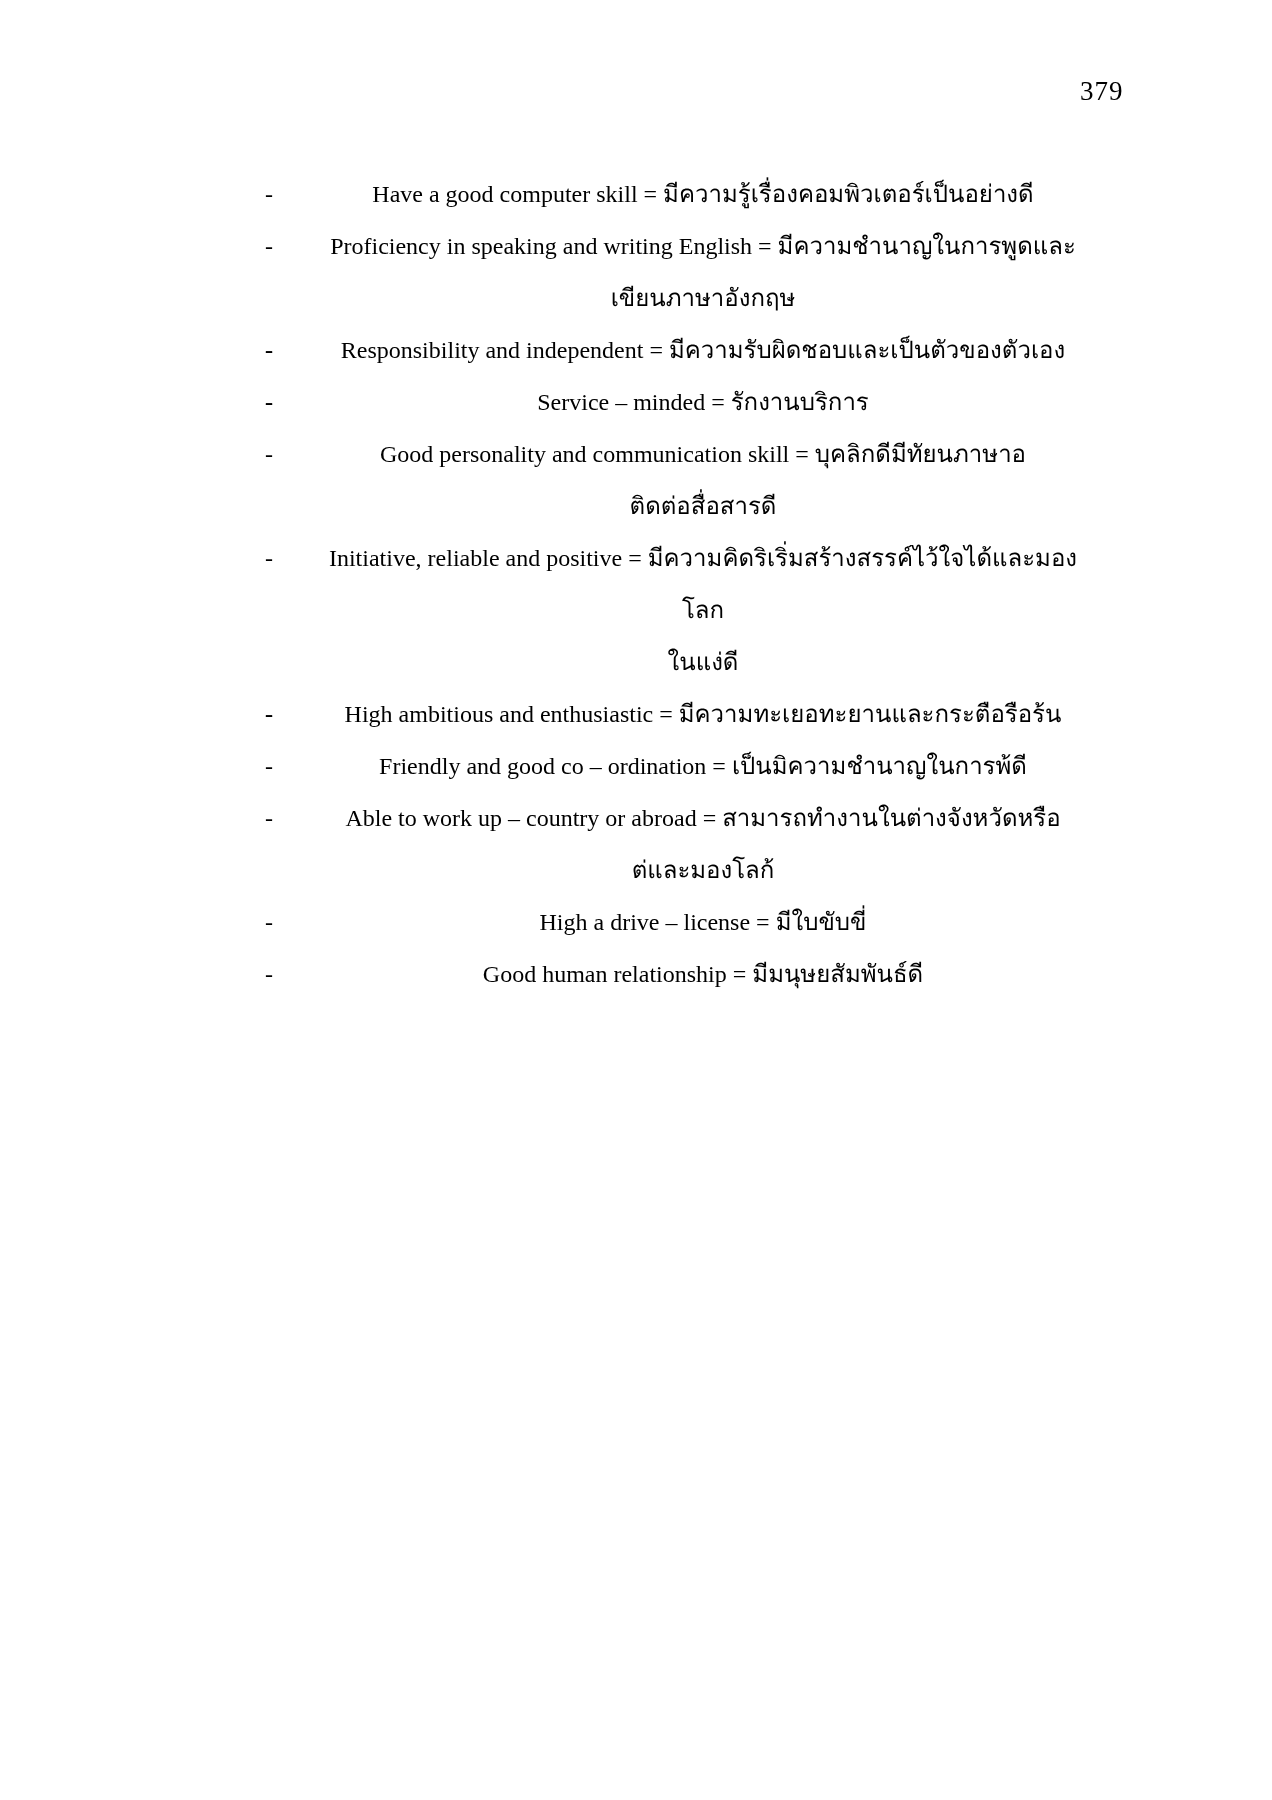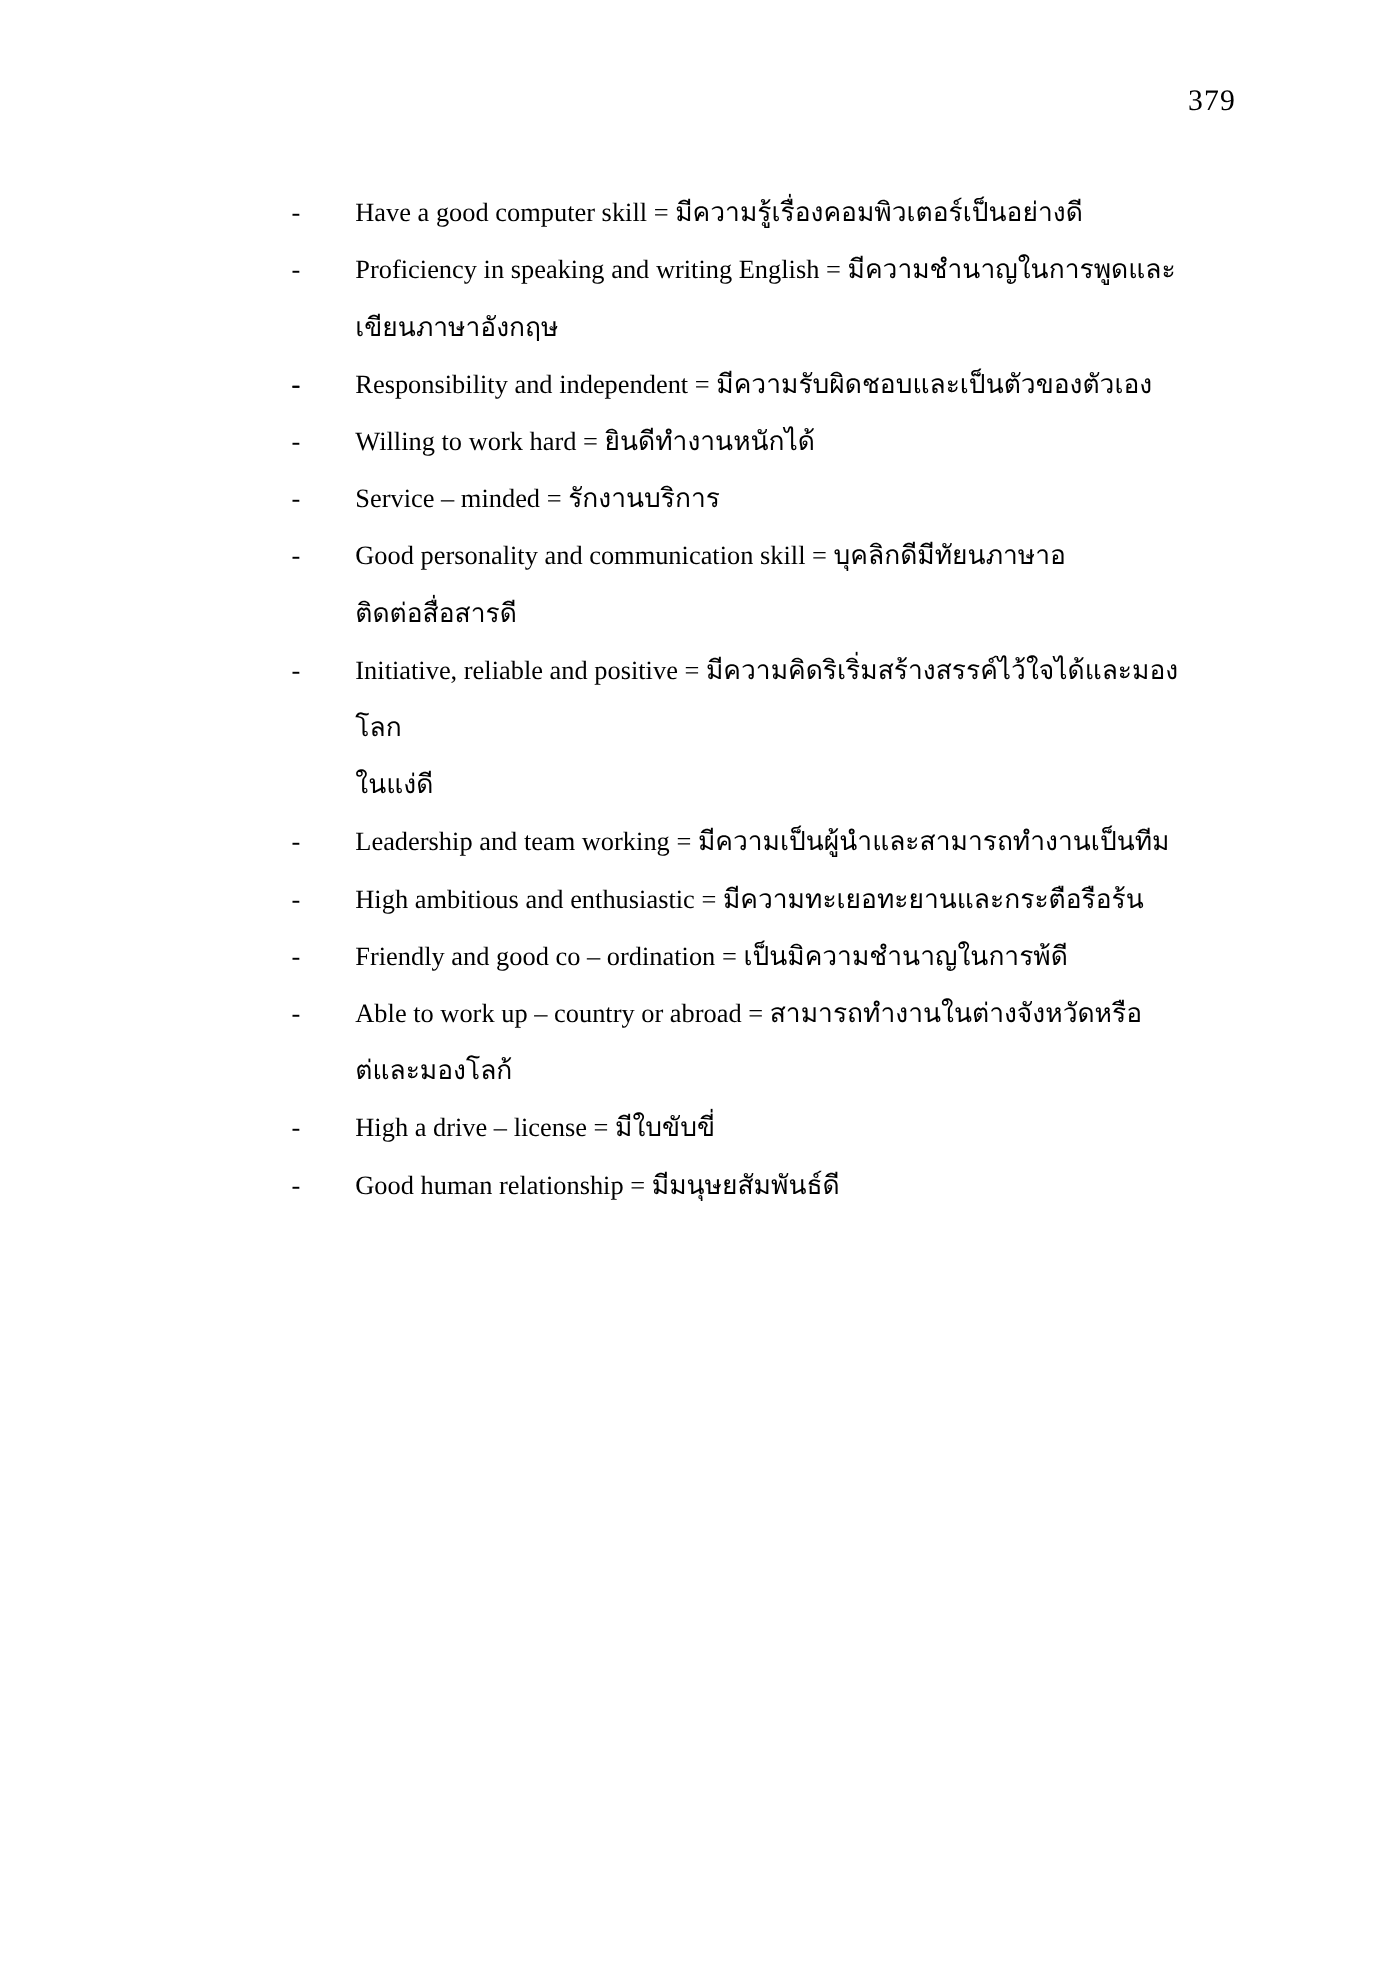--- a/index.html
+++ b/index.html
@@ -1,15 +1,15 @@
 <!DOCTYPE html>
 <html><head>
 <meta charset="utf-8">
 <style>
-  * { margin: 0; padding: 0; box-sizing: border-box; }
+  * { margin: 0; padding: 0; box-sizing: border-box; text-align: center; }
   html, body {
     width: 1272px;
     background: #ffffff;
     font-family: "Liberation Serif", "DejaVu Serif", serif;
     color: #000000;
   }
   .page {
     position: relative;
     width: 1272px;
     height: 1800px;
@@ -65,39 +65,37 @@
     </li>
     <li class="phrase-item">
       <span class="bullet">-</span>
     </li>
     <li class="phrase-item">
       <span class="bullet">-</span>
       <span class="item-text">Responsibility and independent = มีความรับผิดชอบและเป็นตัวของตัวเอง</span>
     </li>
     <li class="phrase-item">
       <span class="bullet">-</span>
-      <span class="item-text">Willing to work hard = ยินดีทำงานหนักได้</span>
     </li>
     <li class="phrase-item">
       <span class="bullet">-</span>
       <span class="item-text">Service – minded = รักงานบริการ</span>
     </li>
     <li class="phrase-item">
       <span class="bullet">-</span>
       <span class="item-text">Good personality and communication skill = บุคลิกดีมีทัยนภาษาอ
 ติดต่อสื่อสารดี</span>
     </li>
     <li class="phrase-item">
       <span class="bullet">-</span>
       <span class="item-text">Initiative, reliable and positive = มีความคิดริเริ่มสร้างสรรค์ไว้ใจได้และมองโลก
 ในแง่ดี</span>
     </li>
     <li class="phrase-item">
       <span class="bullet">-</span>
-      <span class="item-text">Leadership and team working = มีความเป็นผู้นำและสามารถทำงานเป็นทีม</span>
     </li>
     <li class="phrase-item">
       <span class="bullet">-</span>
       <span class="item-text">High ambitious and enthusiastic = มีความทะเยอทะยานและกระตือรือร้น</span>
     </li>
     <li class="phrase-item">
       <span class="bullet">-</span>
       <span class="item-text">Friendly and good co – ordination = เป็นมิความชำนาญในการพ้ดี</span>
     </li>
     <li class="phrase-item">

